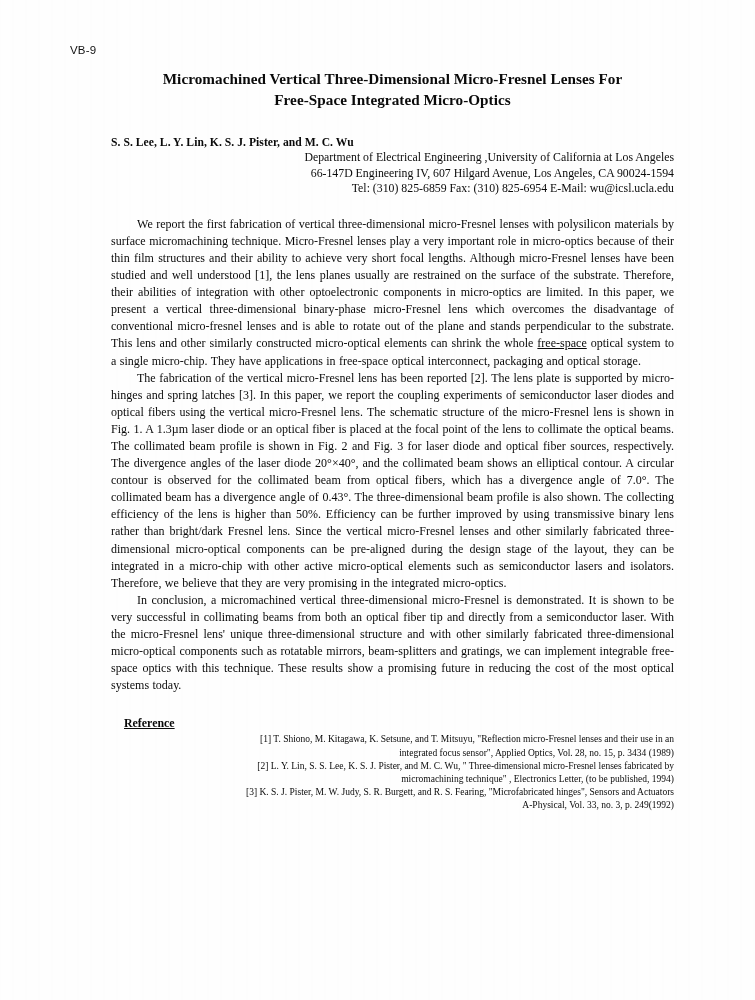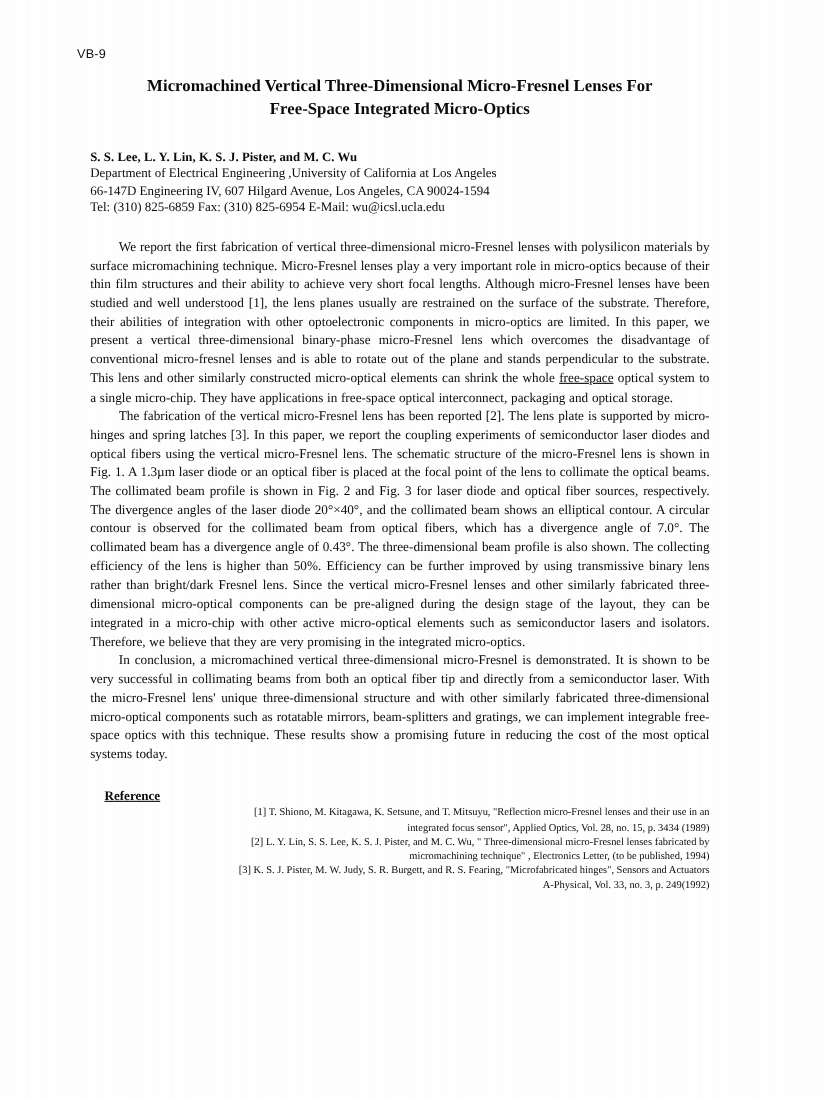--- a/index.html
+++ b/index.html
@@ -43,21 +43,21 @@
     left: 70px;
     top: 44px;
     font-family: "Liberation Sans", "DejaVu Sans", sans-serif;
     font-size: 11.5px;
     letter-spacing: .2px;
     color: #111;
   }
 
   .content {
     position: absolute;
-    left: 82px;
+    left: 111px;
     top: 68px;
     width: 563px;
   }
 
   .title {
     text-align: center;
     font-weight: bold;
     font-size: 15.2px;
     line-height: 21px;
     letter-spacing: .05px;
@@ -66,21 +66,21 @@
 
   .authors {
     text-align: left;
     font-weight: bold;
     font-size: 11.6px;
     margin-top: 26px;
     letter-spacing: .05px;
   }
 
   .affil {
-    text-align: left;
+    text-align: right;
     font-size: 11.8px;
     line-height: 15.6px;
     margin-top: 1px;
   }
 
   .abstract {
     margin-top: 19px;
   }
 
   p.para {

